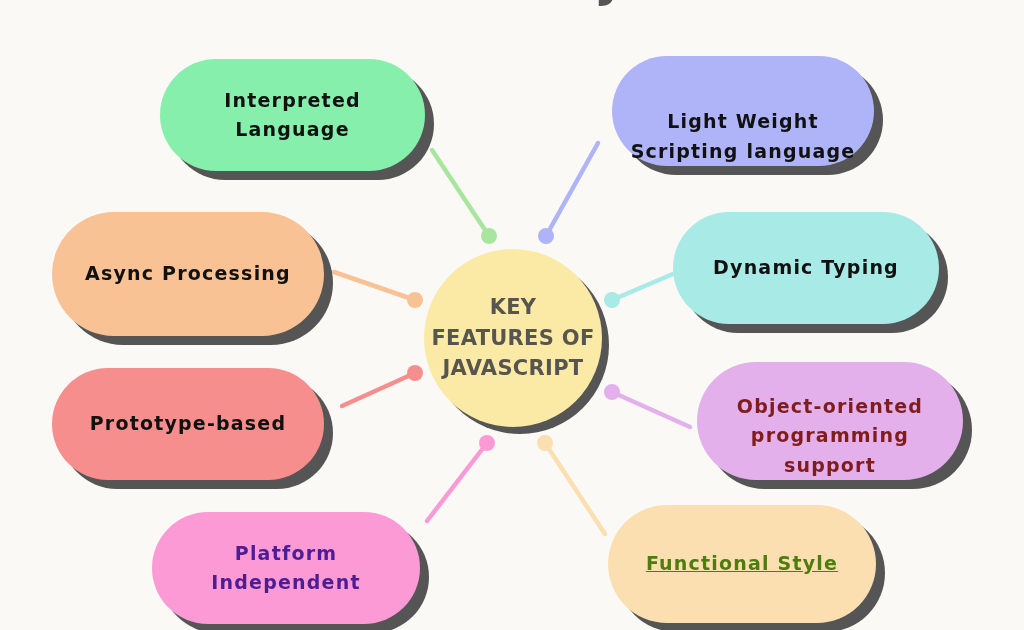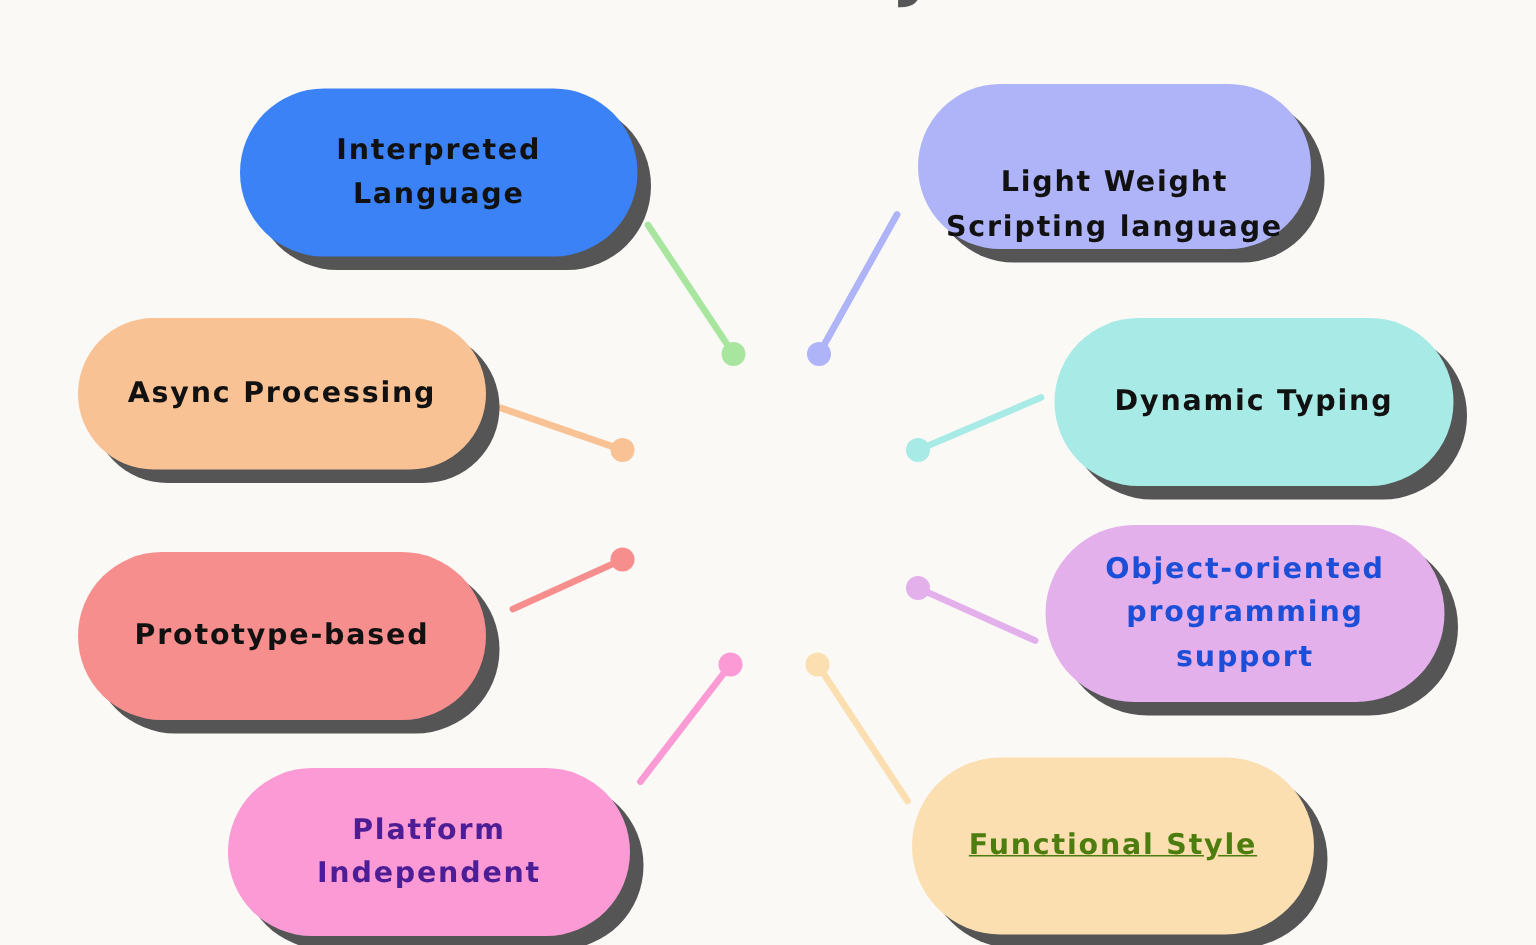--- a/index.html
+++ b/index.html
@@ -110,45 +110,50 @@
       <circle cx="415" cy="373" r="8" fill="#f78e8e"></circle>
       <line x1="612" y1="392" x2="690" y2="427" stroke="#e3b0ec" stroke-width="4.5" stroke-linecap="round"></line>
       <circle cx="612" cy="392" r="8" fill="#e3b0ec"></circle>
       <line x1="487" y1="443" x2="427" y2="521" stroke="#fb9ad4" stroke-width="4.5" stroke-linecap="round"></line>
       <circle cx="487" cy="443" r="8" fill="#fb9ad4"></circle>
       <line x1="545" y1="443" x2="605" y2="534" stroke="#fbdfb0" stroke-width="4.5" stroke-linecap="round"></line>
       <circle cx="545" cy="443" r="8" fill="#fbdfb0"></circle>
     </svg>
 
   <div id="nodes-layer">
-      <div class="node" style="left: 160px; top: 59px; width: 265px; height: 112px; background: #3b82f6; color: rgb(17, 17, 17); box-shadow: rgb(85, 85, 85) 9px 9px 0px 0px;">
+      <div class="node" style="left: 160px; top: 59px; width: 265px; height: 112px; background: #86efac; color: rgb(17, 17, 17); box-shadow: rgb(85, 85, 85) 9px 9px 0px 0px;">
         <span class="label">Interpreted
 Language</span>
       </div>
       <div class="node" style="left: 612px; top: 56px; width: 262px; height: 110px; background: rgb(174, 180, 247); color: rgb(17, 17, 17); box-shadow: rgb(85, 85, 85) 9px 9px 0px 0px; align-items: flex-end;">
         <span class="label">Light Weight
 Scripting language</span>
       </div>
-      <div class="node" style="left: 52px; top: 212px; width: 272px; height: 101px; background: rgb(249, 194, 149); color: rgb(17, 17, 17); box-shadow: rgb(85, 85, 85) 9px 9px 0px 0px;">
+      <div class="node" style="left: 52px; top: 212px; width: 272px; height: 124px; background: rgb(249, 194, 149); color: rgb(17, 17, 17); box-shadow: rgb(85, 85, 85) 9px 9px 0px 0px;">
         <span class="label">Async Processing</span>
       </div>
-      <div class="node" style="left: 703px; top: 212px; width: 266px; height: 112px; background: rgb(168, 234, 230); color: rgb(17, 17, 17); box-shadow: rgb(85, 85, 85) 9px 9px 0px 0px;">
+      <div class="node" style="left: 673px; top: 212px; width: 266px; height: 112px; background: rgb(168, 234, 230); color: rgb(17, 17, 17); box-shadow: rgb(85, 85, 85) 9px 9px 0px 0px;">
         <span class="label">Dynamic Typing</span>
       </div>
       <div class="node" style="left: 52px; top: 368px; width: 272px; height: 112px; background: rgb(247, 142, 142); color: rgb(17, 17, 17); box-shadow: rgb(85, 85, 85) 9px 9px 0px 0px;">
         <span class="label">Prototype-based</span>
       </div>
-      <div class="node" style="left: 697px; top: 350px; width: 266px; height: 118px; background: rgb(227, 176, 236); color: #1d4ed8; box-shadow: rgb(85, 85, 85) 9px 9px 0px 0px;">
+      <div class="node" style="left: 697px; top: 362px; width: 266px; height: 118px; background: rgb(227, 176, 236); color: #7f1d1d; box-shadow: rgb(85, 85, 85) 9px 9px 0px 0px; align-items: flex-end;">
         <span class="label">Object-oriented
 programming
 support</span>
       </div>
       <div class="node" style="left: 152px; top: 512px; width: 268px; height: 112px; background: rgb(251, 154, 212); color: #4c1d95; box-shadow: rgb(85, 85, 85) 9px 9px 0px 0px;">
         <span class="label">Platform
 Independent</span>
       </div>
       <div class="node" style="left: 608px; top: 505px; width: 268px; height: 118px; background: rgb(251, 223, 176); color: #4d7c0f; box-shadow: rgb(85, 85, 85) 9px 9px 0px 0px; text-decoration: underline;">
         <span class="label">Functional Style</span>
       </div>
     </div>
 
+  <div id="hub" style="left: 424px; top: 249px; width: 178px; height: 178px; background: rgb(251, 233, 166); color: rgb(87, 85, 79); box-shadow: rgb(85, 85, 85) 7px 7px 0px 0px;">
+    <span class="label">KEY
+FEATURES OF
+JAVASCRIPT</span>
+  </div>
 
 </div>
 
 </body></html>

